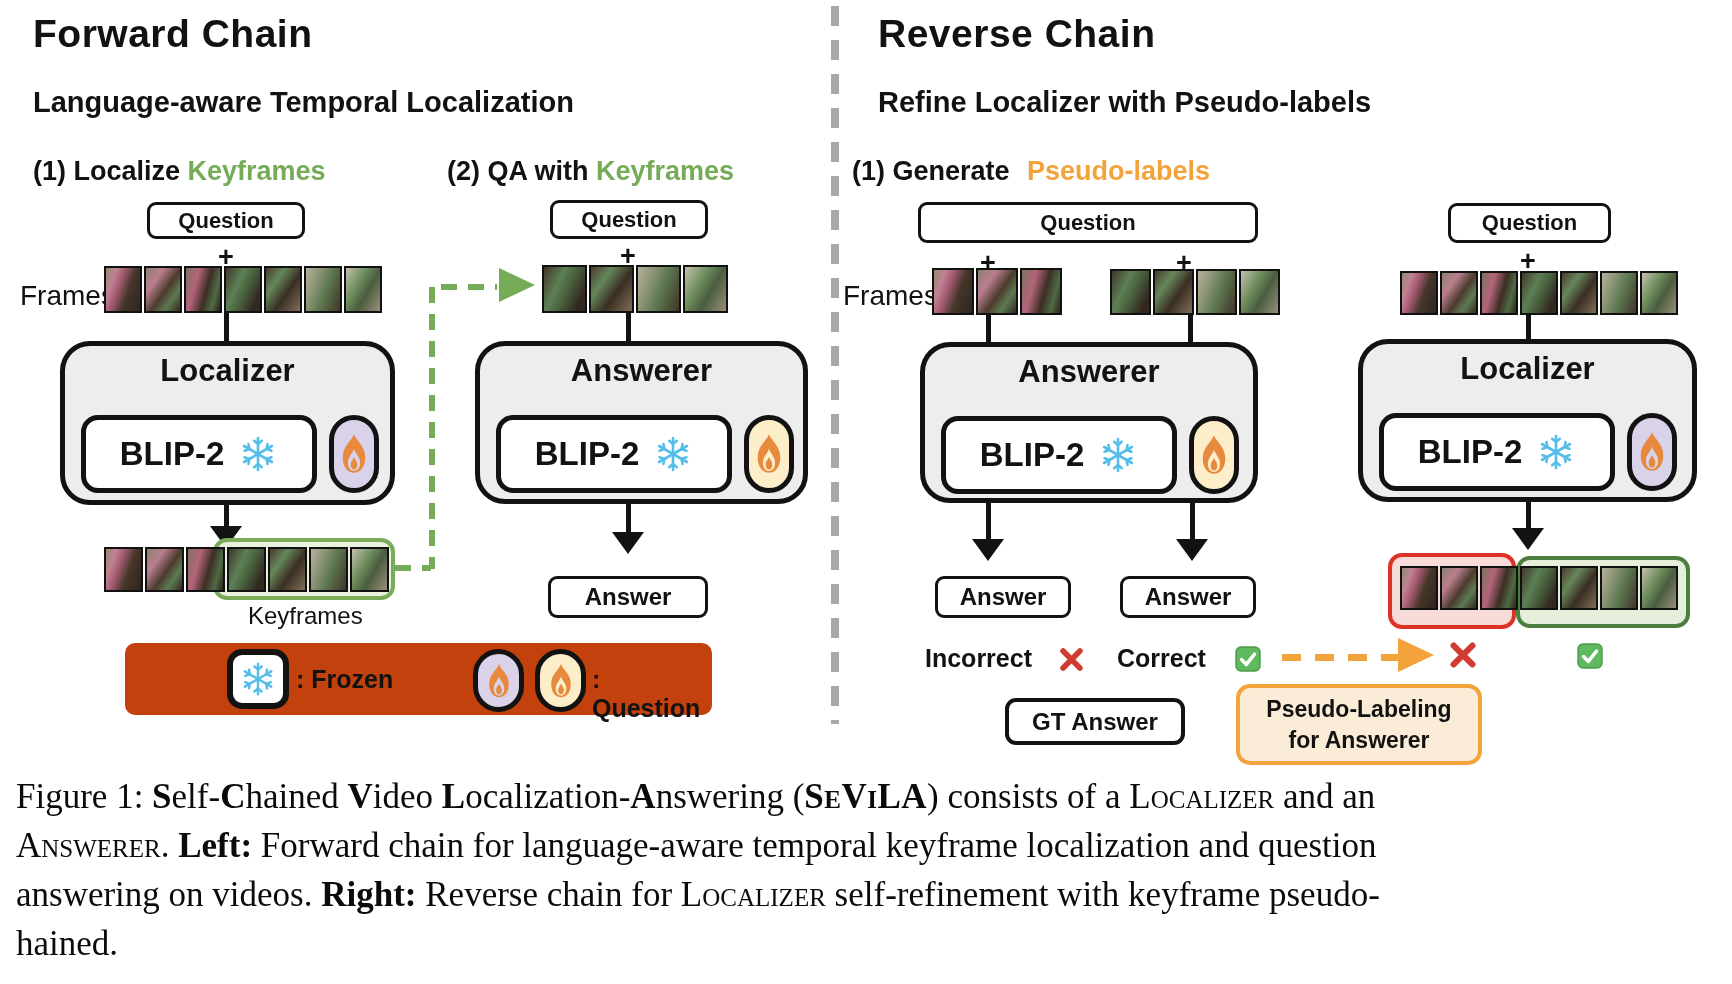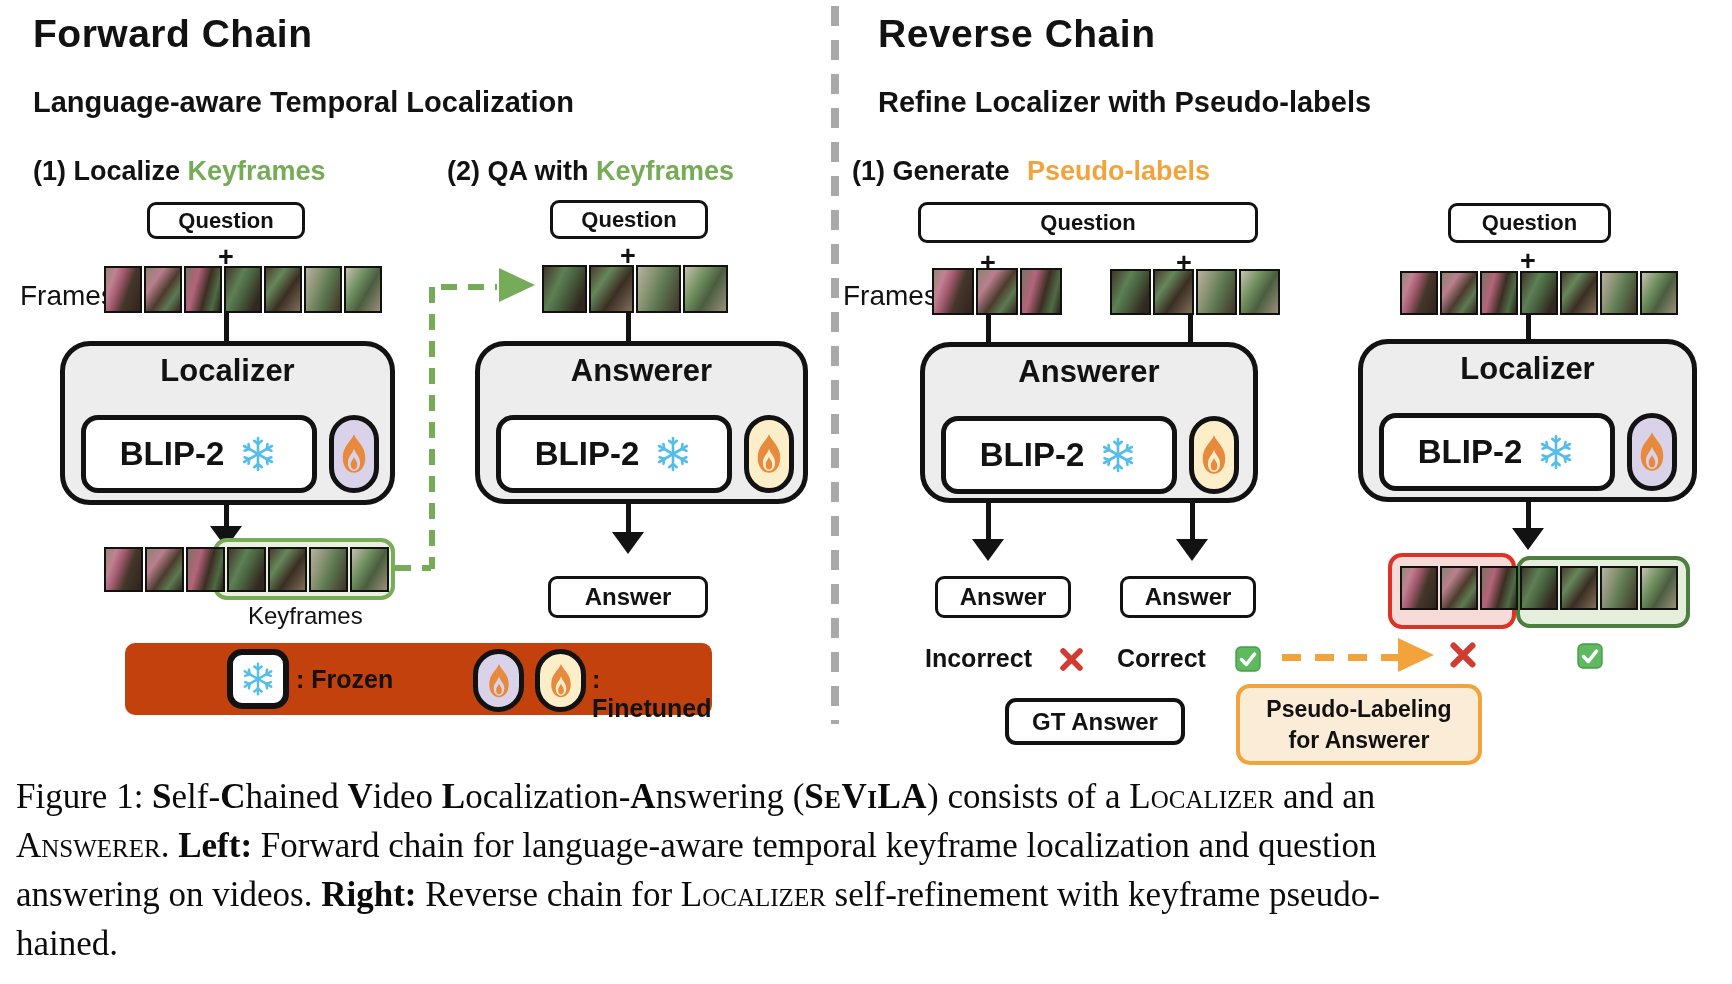--- a/index.html
+++ b/index.html
@@ -210,21 +210,21 @@
         <path d="M16 25 C17 28.5 19.5 29.5 19.5 33.5 C19.5 37 18 38.5 16 38.5 C14 38.5 12.5 37 12.5 33.5 C12.5 29.5 15 28.5 16 25 Z" fill="#e78a3e"></path>
       </svg>
     </div>
     <div class="abs lpill cream" style="left:410px;top:6px;width:51px;height:63px">
       <svg width="26" height="38" viewBox="0 0 32 44">
         <path d="M16 1 C19 9 28 13 28 26 C28 36 22.5 42 16 42 C9.5 42 4 36 4 26 C4 13 13 9 16 1 Z" fill="#e78a3e"></path>
         <path d="M16 16 C17.5 22 22.5 24.5 22.5 31 C22.5 37 19.5 40 16 40 C12.5 40 9.5 37 9.5 31 C9.5 24.5 14.5 22 16 16 Z" fill="#fbeec9"></path>
         <path d="M16 25 C17 28.5 19.5 29.5 19.5 33.5 C19.5 37 18 38.5 16 38.5 C14 38.5 12.5 37 12.5 33.5 C12.5 29.5 15 28.5 16 25 Z" fill="#e78a3e"></path>
       </svg>
     </div>
-    <div class="abs legend-text" style="left:467px;top:22px">: Finetuned</div>
+    <div class="abs legend-text" style="left:467px;top:22px">: Question</div>
   </div>
 
   <div class="abs divider" style="left:831px;top:6px;height:718px"></div>
 
   <div class="abs h1" style="left:878px;top:12px">Reverse Chain</div>
   <div class="abs h2" style="left:878px;top:86px">Refine Localizer with Pseudo-labels</div>
 
   <div class="abs step" style="left:852px;top:156px">
     <span>(1) Generate </span><span class="orange-t">Pseudo-labels</span>
   </div>

